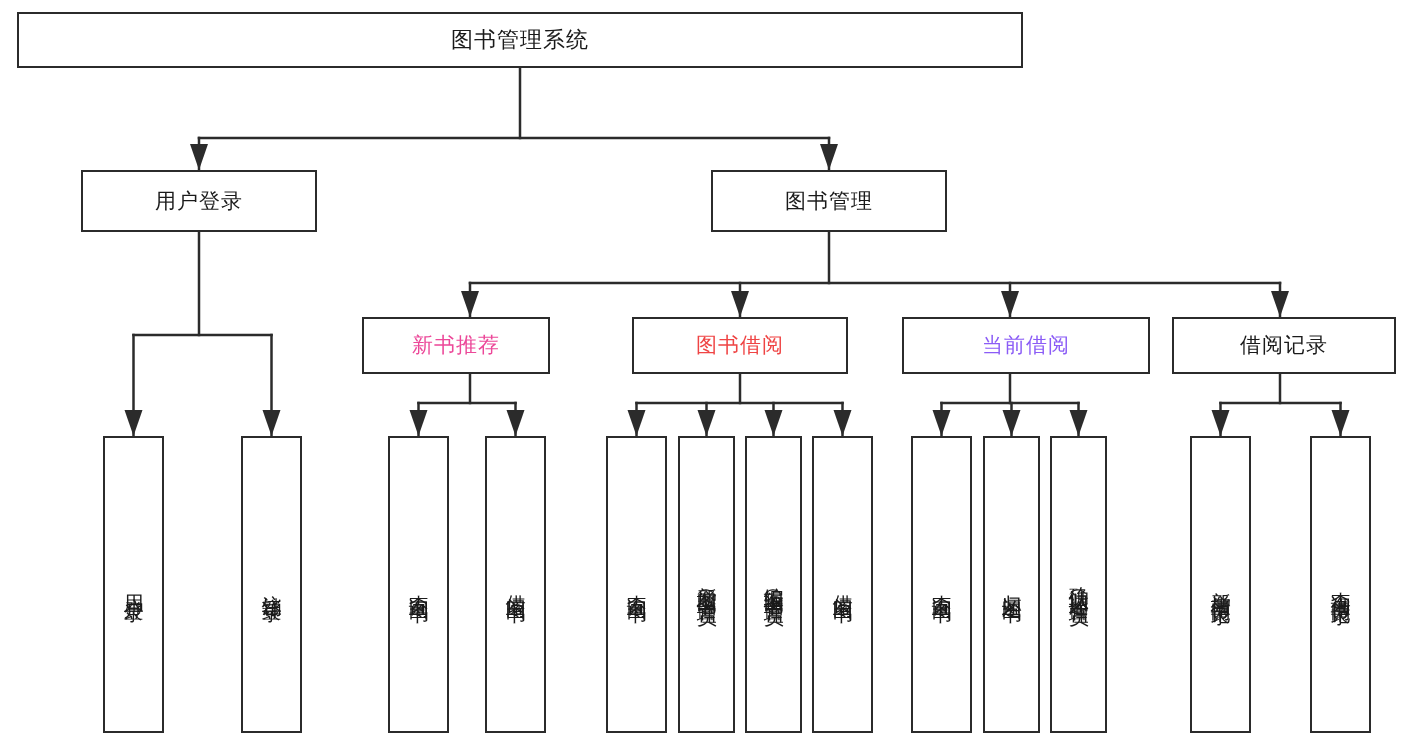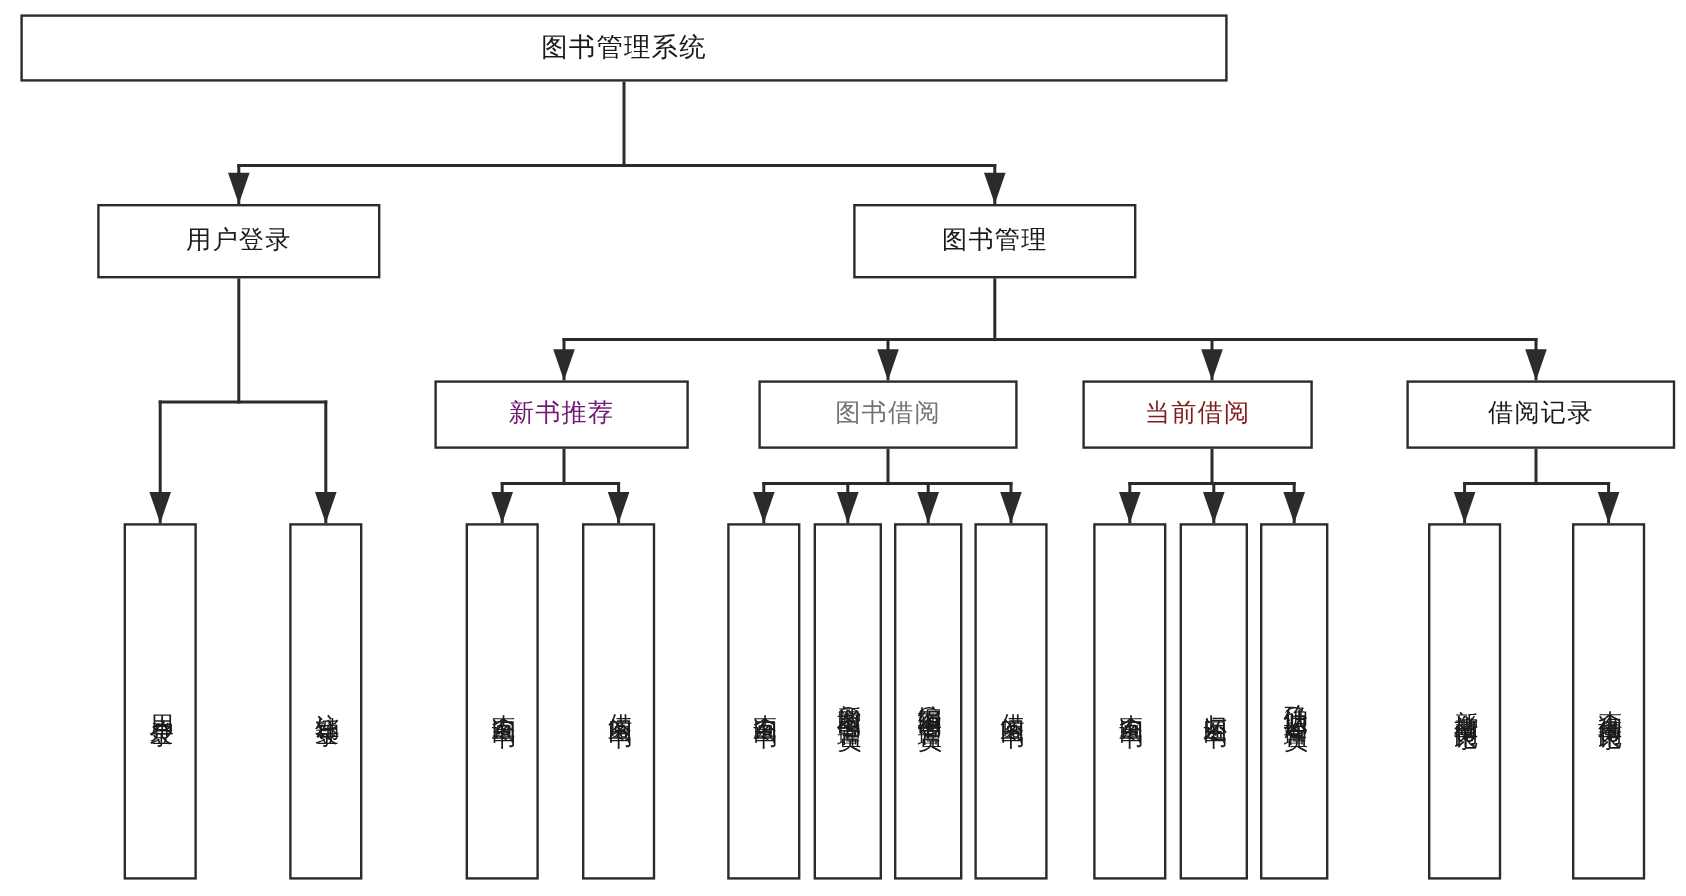--- a/index.html
+++ b/index.html
@@ -125,27 +125,27 @@
   <div id="nodes-layer">
       <div class="node horizontal root" style="left: 17px; top: 12px; width: 1006px; height: 56px; border-color: rgb(43, 43, 43); background: rgb(255, 255, 255); color: rgb(26, 26, 26);">
         <span class="node-label">图书管理系统</span>
       </div>
       <div class="node horizontal" style="left: 81px; top: 170px; width: 236px; height: 62px; border-color: rgb(43, 43, 43); background: rgb(255, 255, 255); color: rgb(26, 26, 26);">
         <span class="node-label">用户登录</span>
       </div>
       <div class="node horizontal" style="left: 711px; top: 170px; width: 236px; height: 62px; border-color: rgb(43, 43, 43); background: rgb(255, 255, 255); color: rgb(26, 26, 26);">
         <span class="node-label">图书管理</span>
       </div>
-      <div class="node horizontal" style="left: 362px; top: 317px; width: 212px; height: 57px; border-color: rgb(43, 43, 43); background: rgb(255, 255, 255); color: #701a75;">
+      <div class="node horizontal" style="left: 362px; top: 317px; width: 188px; height: 57px; border-color: rgb(43, 43, 43); background: rgb(255, 255, 255); color: #ec4899;">
         <span class="node-label">新书推荐</span>
       </div>
-      <div class="node horizontal" style="left: 632px; top: 317px; width: 216px; height: 57px; border-color: rgb(43, 43, 43); background: rgb(255, 255, 255); color: #737373;">
+      <div class="node horizontal" style="left: 632px; top: 317px; width: 216px; height: 57px; border-color: rgb(43, 43, 43); background: rgb(255, 255, 255); color: #ef4444;">
         <span class="node-label">图书借阅</span>
       </div>
-      <div class="node horizontal" style="left: 902px; top: 317px; width: 192px; height: 57px; border-color: rgb(43, 43, 43); background: rgb(255, 255, 255); color: #7f1d1d;">
+      <div class="node horizontal" style="left: 902px; top: 317px; width: 248px; height: 57px; border-color: rgb(43, 43, 43); background: rgb(255, 255, 255); color: #8b5cf6;">
         <span class="node-label">当前借阅</span>
       </div>
       <div class="node horizontal" style="left: 1172px; top: 317px; width: 224px; height: 57px; border-color: rgb(43, 43, 43); background: rgb(255, 255, 255); color: rgb(26, 26, 26);">
         <span class="node-label">借阅记录</span>
       </div>
       <div class="node vertical" style="left: 103px; top: 436px; width: 61px; height: 297px; border-color: rgb(43, 43, 43); background: rgb(255, 255, 255); color: rgb(26, 26, 26);">
         <span class="node-label">用户登录</span>
       </div>
       <div class="node vertical" style="left: 241px; top: 436px; width: 61px; height: 297px; border-color: rgb(43, 43, 43); background: rgb(255, 255, 255); color: rgb(26, 26, 26);">
         <span class="node-label">注销登录</span>

